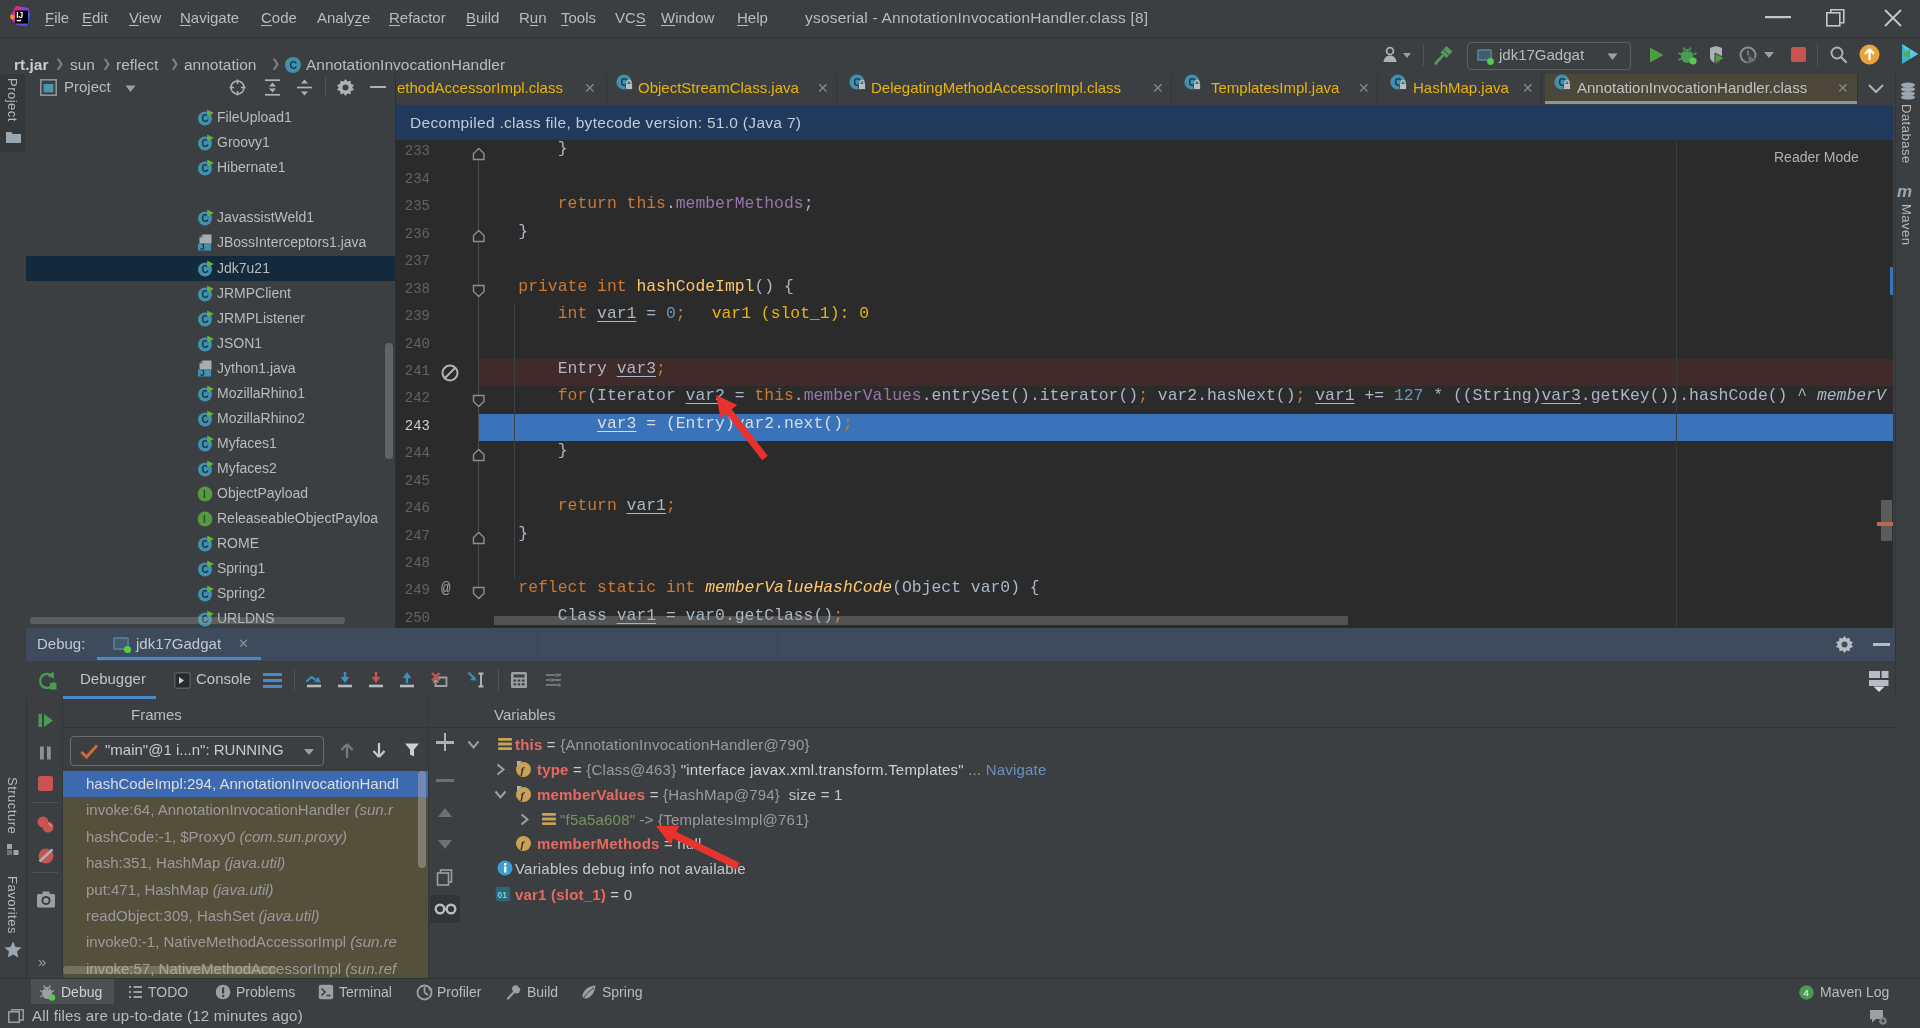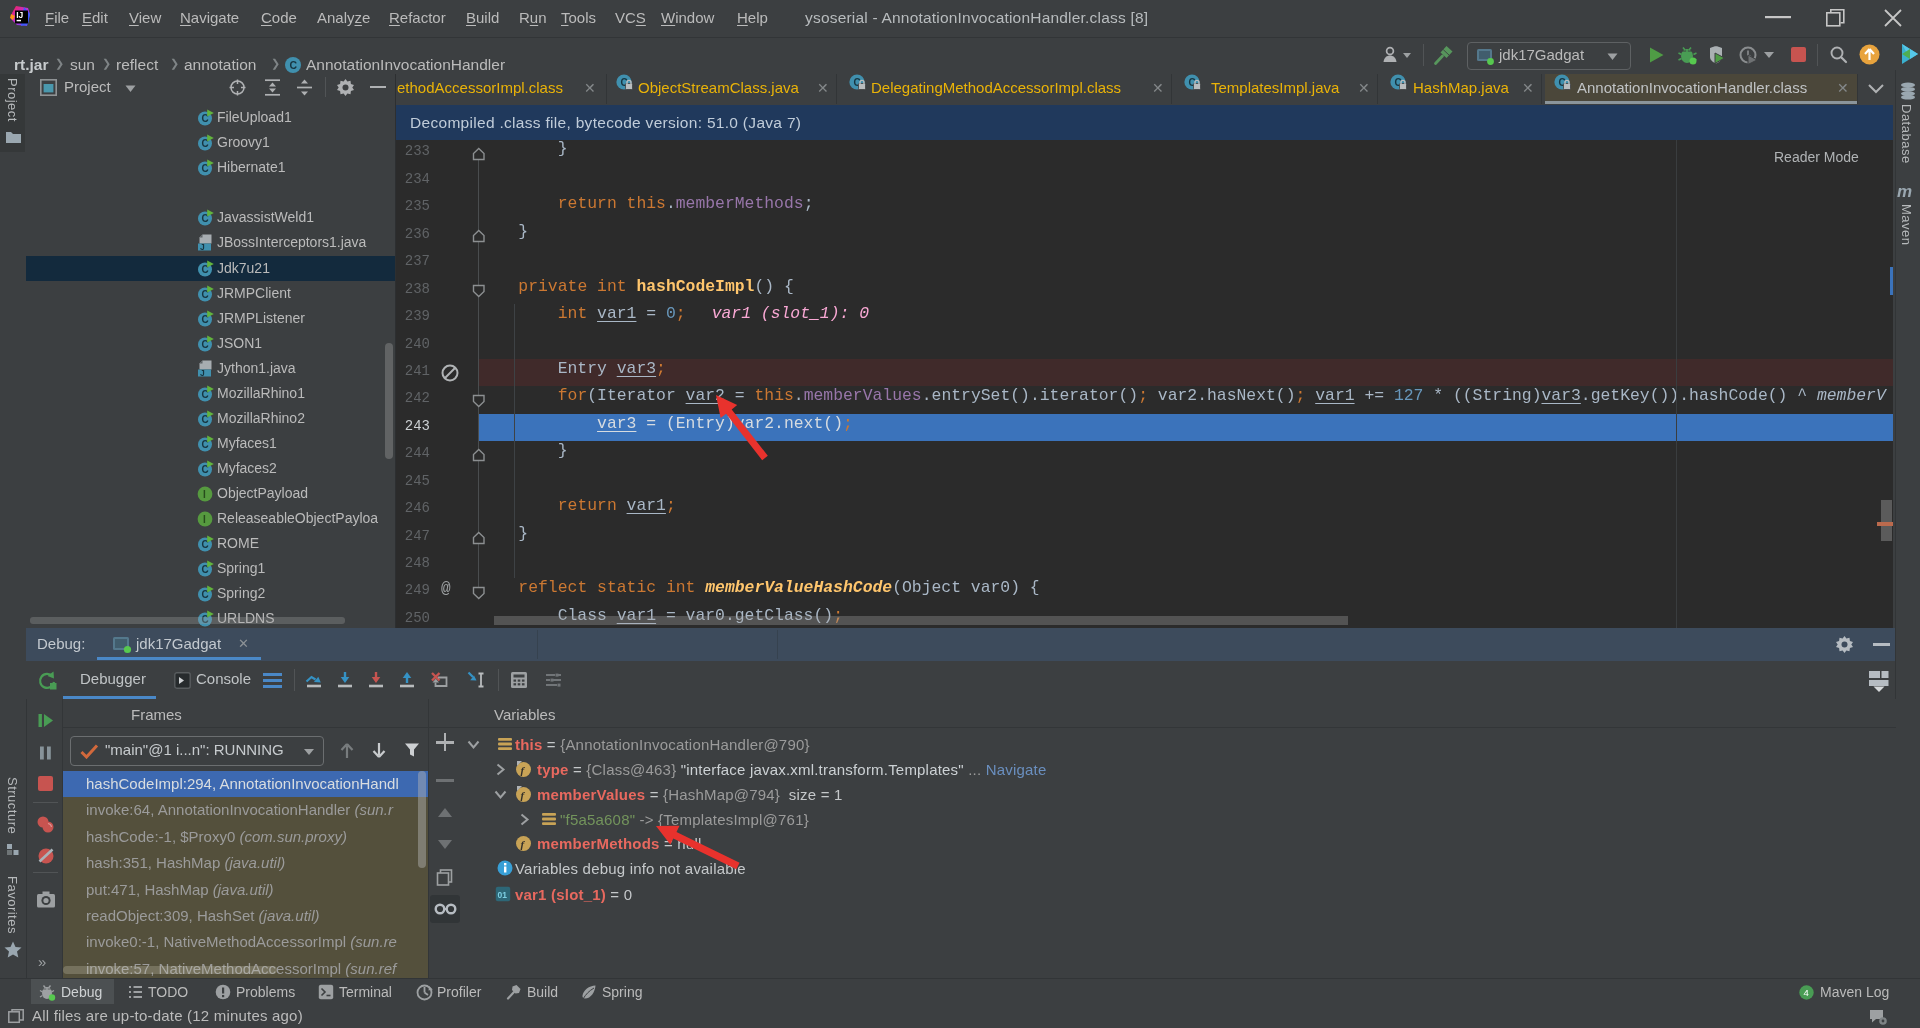--- a/index.html
+++ b/index.html
@@ -22,23 +22,23 @@
   .trow .lbl{position:absolute;left:191px;}
   .ticon{position:absolute;left:171px;top:4px;width:17px;height:17px;}
   
   #edwrap{left:396px;top:70px;width:1498px;height:558px;background:#3c3f41;}
   #tabbar{position:absolute;left:0;top:4px;width:1498px;height:31px;background:#3c3f41;}
   .tab{position:absolute;top:0;height:30px;font-size:15px;color:#eab308;}
   #banner{position:absolute;left:0;top:35px;width:1497px;height:35px;background:#20395c;color:#c0ccd9;font-size:15.5px;letter-spacing:0.3px;line-height:35px;}
   #edbody{position:absolute;left:0;top:70px;width:1497px;height:488px;background:#2b2b2b;overflow:hidden;}
   .ln{position:absolute;left:0;width:34px;text-align:right;font-family:"Liberation Mono",monospace;font-size:14px;color:#606366;}
   .cl{position:absolute;left:83px;width:1414px;white-space:pre;font-family:"Liberation Mono",monospace;font-size:16.4px;color:#a9b7c6;overflow:hidden;}
-  .kw{color:#cc7832;}  .mth{color:#ffc66d;font-weight:bold;}
+  .kw{color:#cc7832;}  .mth{color:#ffc66d;font-weight:normal;}
   .fld{color:#9876aa;} .num{color:#6897bb;} .un{text-decoration:underline;text-underline-offset:3px;}
-  .hint{color:#f9a8d4;font-style:italic;margin-top:18px;}
+  .hint{color:#eab308;margin-top:18px;}
   
   #dbghead{left:26px;top:628px;width:1869px;height:33px;background:#3d4b5c;}
   #dbgbar{left:26px;top:661px;width:1869px;height:38px;background:#3c3f41;}
   #dbgbody{left:62px;top:699px;width:1833px;height:279px;background:#3c3f41;border-left:1px solid #333638;}
   .ph{font-size:15px;color:#bbbbbb;margin-left:48px;}
   .frow{position:absolute;left:0;width:342px;padding-left:23px;height:26.4px;line-height:26.4px;font-size:15px;color:#9b9b9b;white-space:pre;overflow:hidden;}
   .vrow{position:absolute;letter-spacing:0.2px;font-size:15px;color:#9b9b9b;height:25px;line-height:25px;white-space:pre;}
   .vname{color:#e8695f;font-weight:bold;}
   
   #toolbar-bottom{left:0;top:978px;width:1920px;height:26px;background:#3c3f41;border-top:1px solid #323537;}

